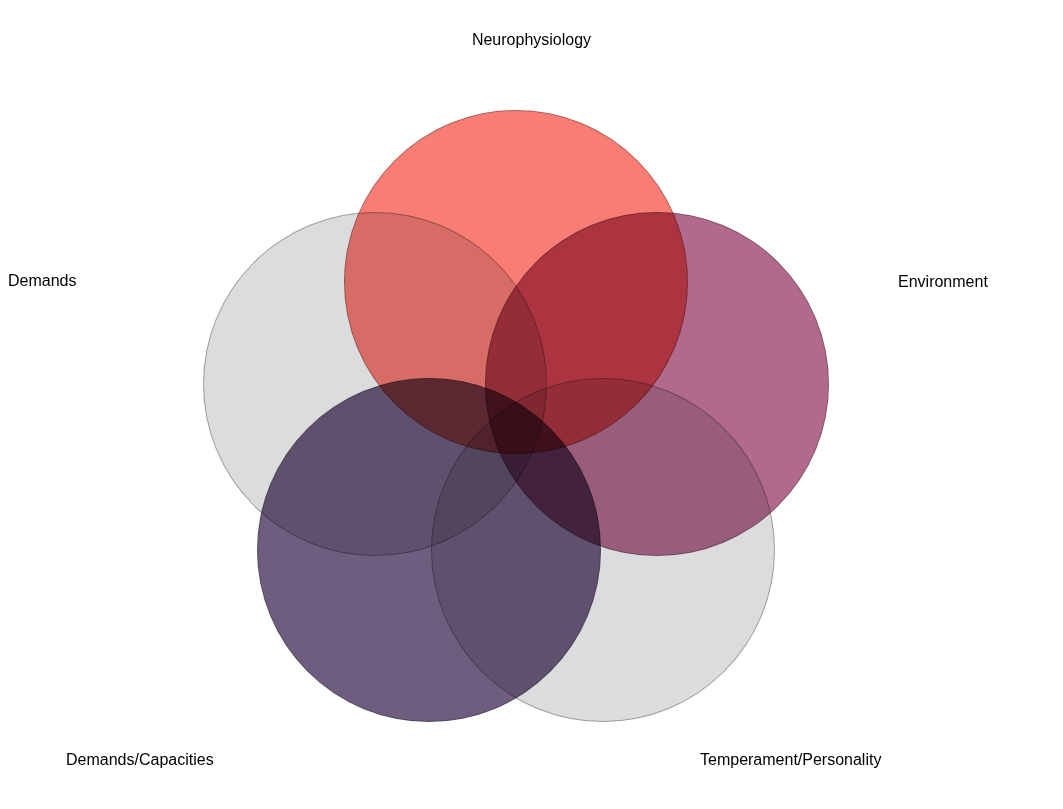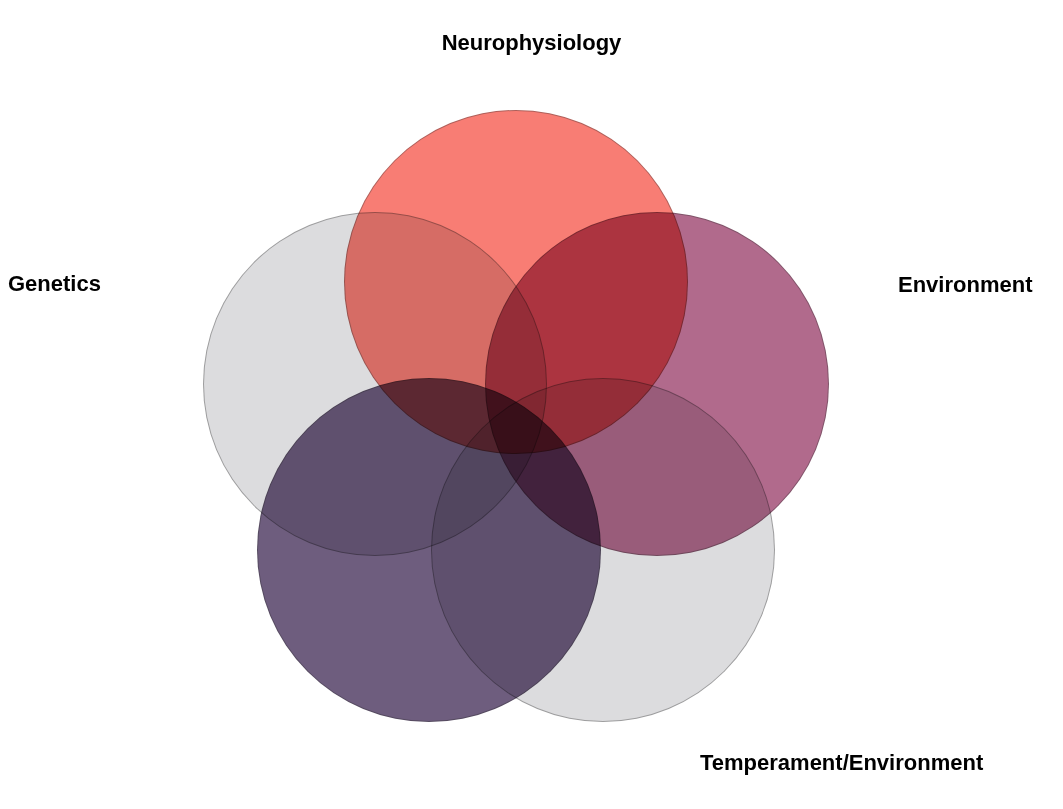--- a/index.html
+++ b/index.html
@@ -26,25 +26,24 @@
     }
     
     .c-neuro { left: 344px; top: 110px; }
     .c-env   { left: 485px; top: 212px; }
     .c-gen   { left: 203px; top: 212px; }
     .c-dem   { left: 257px; top: 378px; }
     .c-tem   { left: 431px; top: 378px; }
 
     .venn-label {
       position: absolute;
-      font-size: 22px;
+      font-size: 16px;
       line-height: 1.1;
       color: #000000;
       white-space: nowrap;
-      font-weight: bold;
     }
     .l-neuro { left: 0; right: 0; top: 31px; text-align: center; }
     .l-gen   { left: 8px;   top: 272px; }
     .l-env   { left: 898px; top: 273px; text-align: right; }
     .l-dem   { left: 66px;  top: 751px; }
     .l-tem   { left: 700px; top: 751px; }
   </style>
 </head>
 <body>
 
@@ -55,20 +54,21 @@
   <div class="venn-circle c-env" style="background-color: rgb(177, 106, 140);"></div>
 
   <div class="venn-circle c-neuro" style="background-color: rgb(248, 125, 116);"></div>
 
   <div class="venn-circle c-tem" style="background-color: rgb(220, 220, 222);"></div>
 
   <div class="venn-circle c-dem" style="background-color: rgb(110, 93, 126);"></div>
 
   <div class="venn-label l-neuro">Neurophysiology</div>
 
-  <div class="venn-label l-gen">Genetics</div>
+  <div class="venn-label l-gen">Demands</div>
 
   <div class="venn-label l-env">Environment</div>
 
+  <div class="venn-label l-dem">Demands/Capacities</div>
 
-  <div class="venn-label l-tem">Temperament/Environment</div>
+  <div class="venn-label l-tem">Temperament/Personality</div>
 
 </div>
 
 </body></html>

